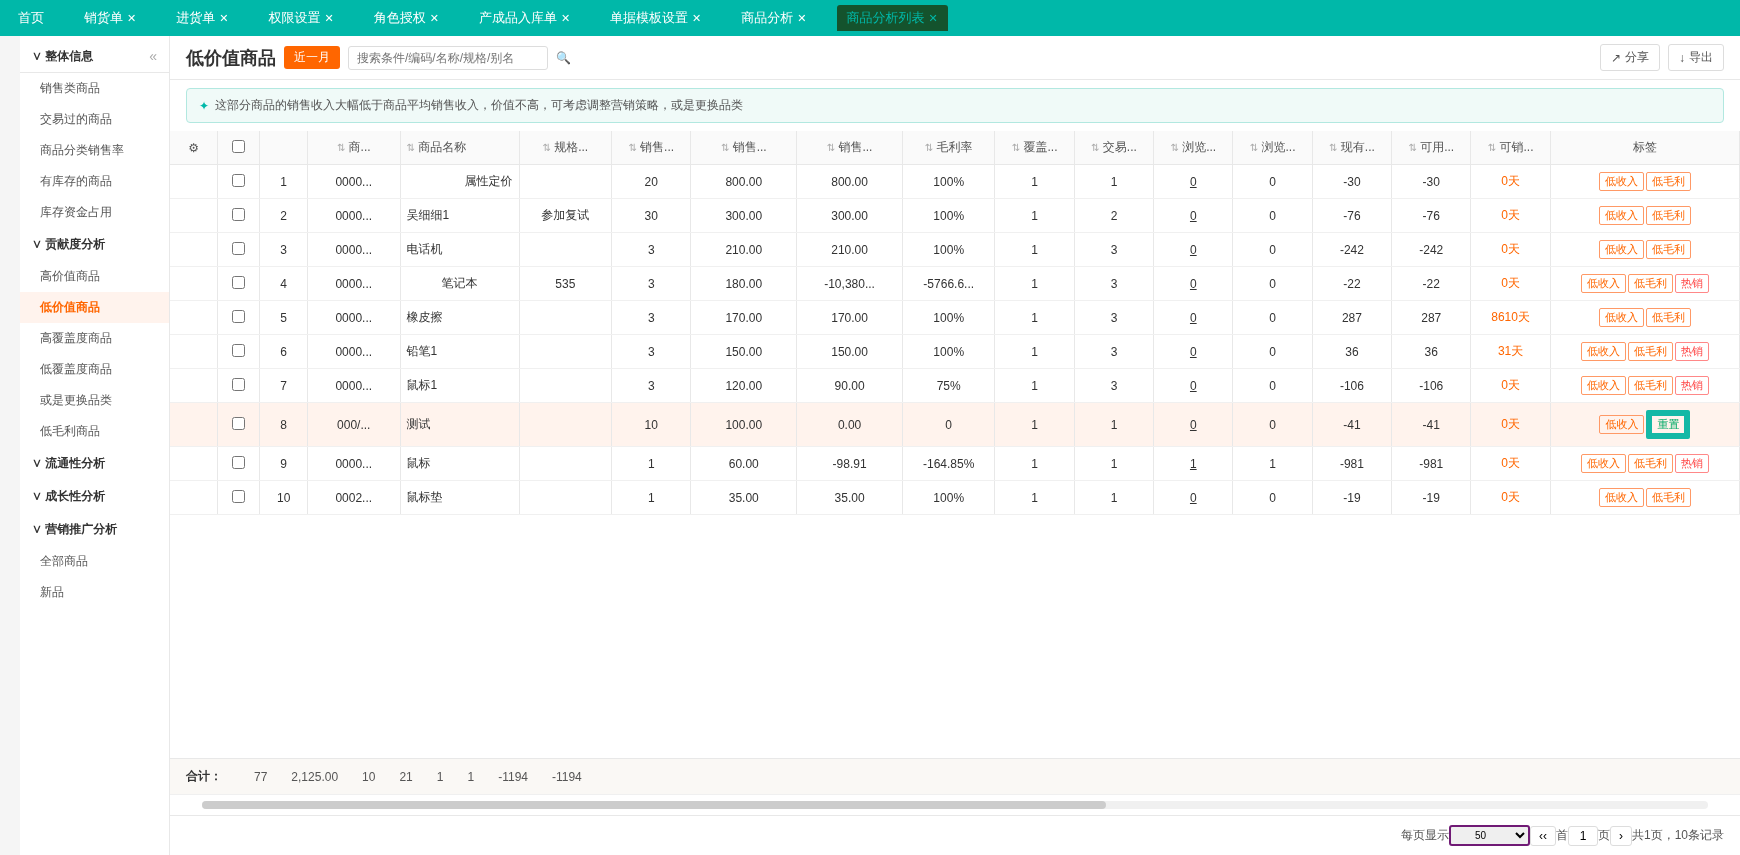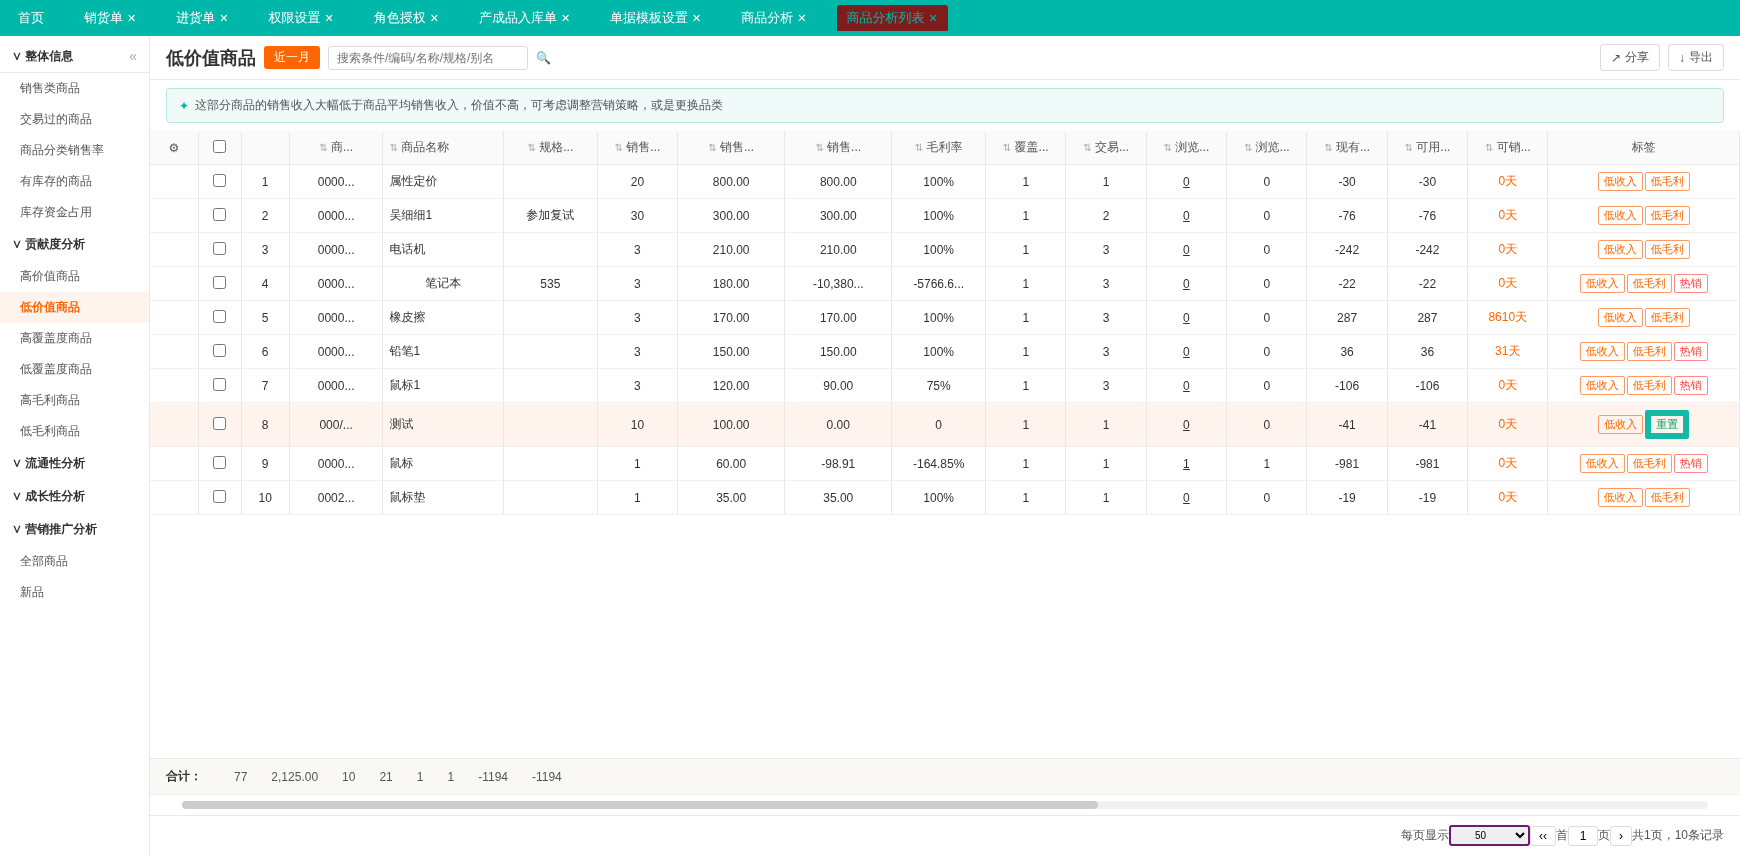--- a/index.html
+++ b/index.html
@@ -19,33 +19,34 @@
       color: #fff;
       padding: 4px 10px;
       cursor: pointer;
       border-radius: 3px 3px 0 0;
       font-size: 13px;
       white-space: nowrap;
       display: flex;
       align-items: center;
       gap: 4px;
     }
-    .nav-item.active { background: #7f1d1d; color: #00b8a9; }
+    .nav-item.active { background: #14532d; color: #00b8a9; }
     .nav-close { font-size: 11px; color: inherit; cursor: pointer; }
 
     
     .layout { display: flex; height: calc(100vh - 36px); }
 
     
     .sidebar {
       width: 150px;
       background: #fff;
       border-right: 1px solid #e8e8e8;
       overflow-y: auto;
       flex-shrink: 0;
+      margin-left: 20px;
     }
     .sidebar-group-title {
       padding: 8px 12px;
       color: #333;
       font-weight: bold;
       font-size: 12px;
       display: flex;
       align-items: center;
       gap: 4px;
       cursor: pointer;
@@ -324,21 +325,21 @@
     <div class="sidebar-item">交易过的商品</div>
     <div class="sidebar-item">商品分类销售率</div>
     <div class="sidebar-item">有库存的商品</div>
     <div class="sidebar-item">库存资金占用</div>
 
     <div class="sidebar-group-title">∨ 贡献度分析</div>
     <div class="sidebar-item">高价值商品</div>
     <div class="sidebar-item active">低价值商品</div>
     <div class="sidebar-item">高覆盖度商品</div>
     <div class="sidebar-item">低覆盖度商品</div>
-    <div class="sidebar-item">高毛利商品</div>
+    <div class="sidebar-item">或是更换品类</div>
     <div class="sidebar-item">低毛利商品</div>
 
     <div class="sidebar-group-title">∨ 流通性分析</div>
     <div class="sidebar-group-title">∨ 成长性分析</div>
 
     <div class="sidebar-group-title">∨ 营销推广分析</div>
     <div class="sidebar-item">全部商品</div>
     <div class="sidebar-item">新品</div>
   </div>
 
@@ -389,21 +390,21 @@
             <th class="col-sellable"><span class="sort-icon">⇅</span> 可销...</th>
             <th class="col-tag">标签</th>
           </tr>
         </thead>
         <tbody id="table-body">
         <tr>
     <td></td>
     <td><input type="checkbox" style=""></td>
     <td>1</td>
     <td>0000...</td>
-    <td style="text-align:left;">属性定价</td>
+    <td style="text-align:right;">属性定价</td>
     <td></td>
     <td>20</td>
     <td>800.00</td>
     <td>800.00</td>
     <td>100%</td>
     <td>1</td>
     <td>1</td>
     <td><span class="underline-link">0</span></td>
     <td>0</td>
     <td>-30</td>

